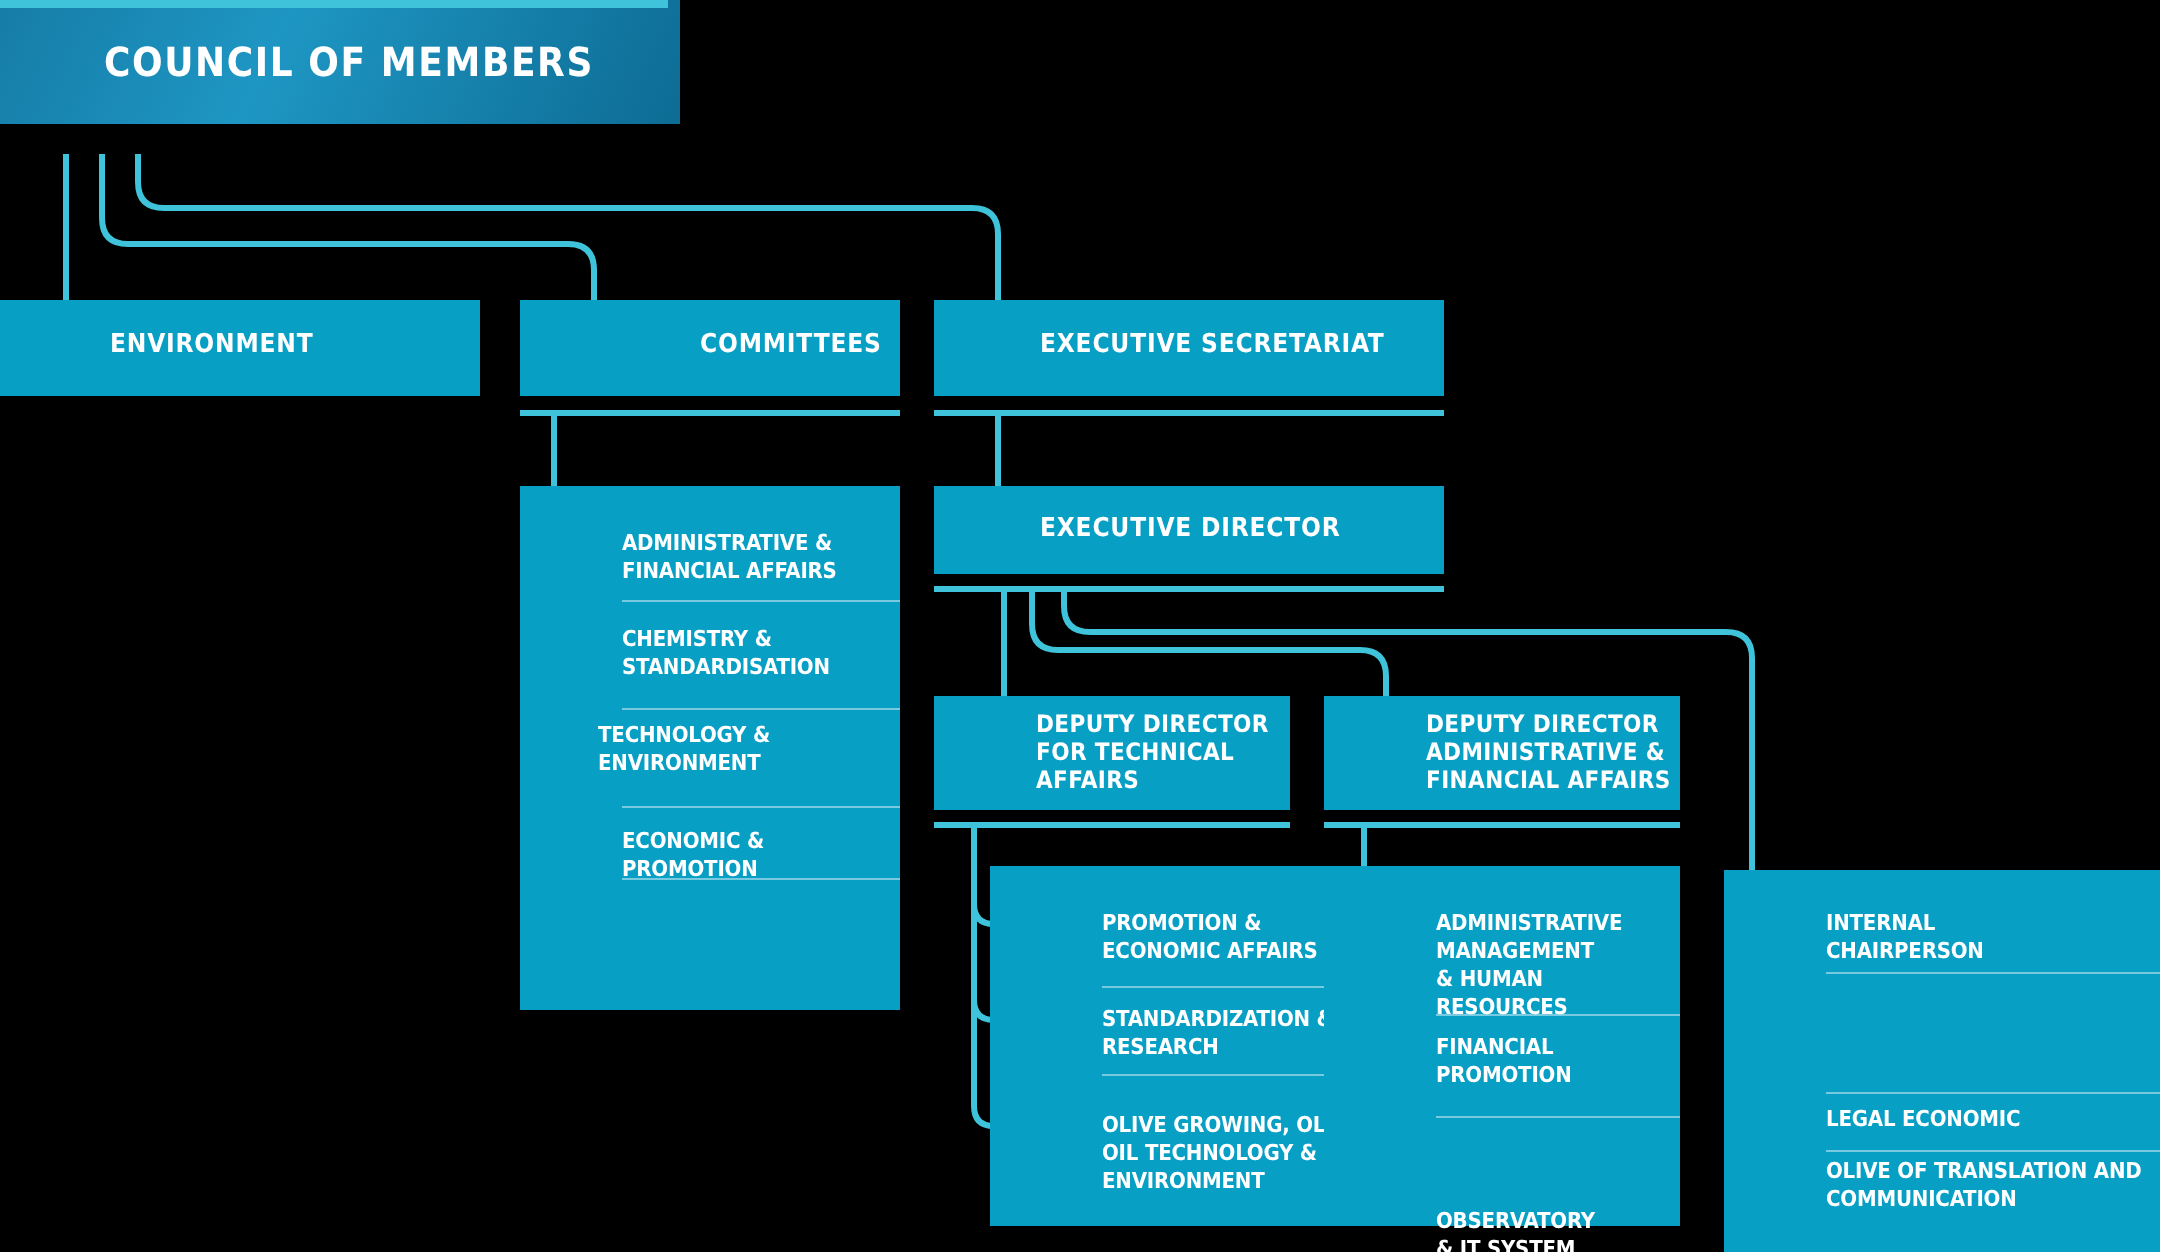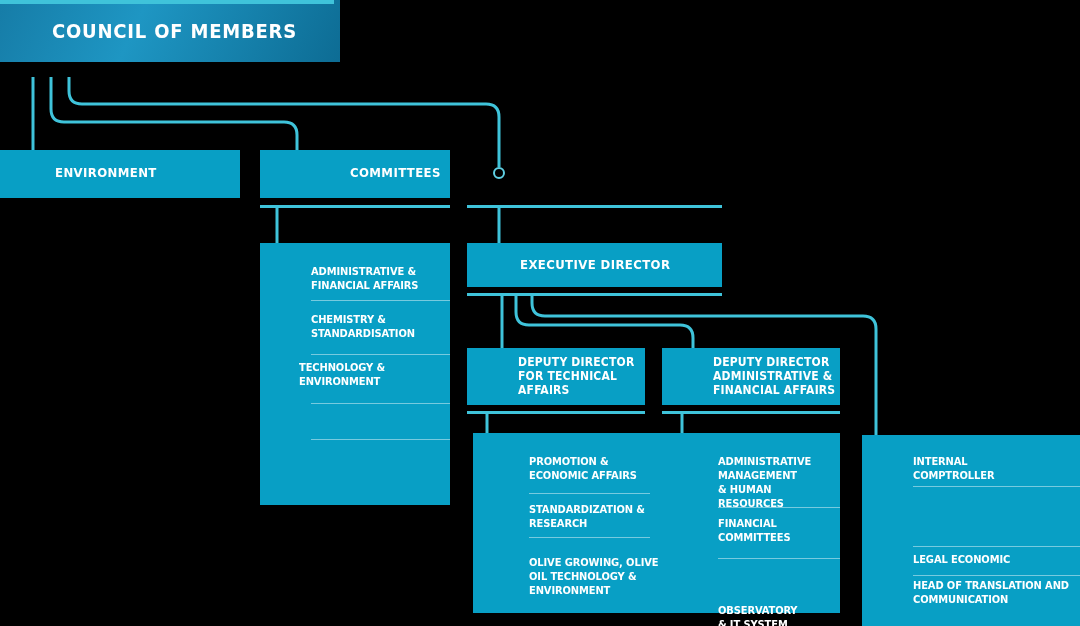--- a/index.html
+++ b/index.html
@@ -84,32 +84,36 @@
 
   <div class="box" style="left:0;top:150px;width:240px;height:48px;">
     <div class="lbl hdr" style="left: 55px; top: 16px; color: rgb(255, 255, 255);">ENVIRONMENT</div>
   </div>
 
   <div class="box" style="left:260px;top:150px;width:190px;height:48px;">
     <div class="lbl hdr" style="left: 58px; top: 16px; color: rgb(255, 255, 255); margin-left: 32px;">COMMITTEES</div>
   </div>
   <div class="ul" style="left:260px;top:205px;width:190px;"></div>
 
+  <div class="box" style="left:467px;top:150px;width:255px;height:48px;">
+    <div class="lbl hdr" style="left: 53px; top: 16px; color: rgb(255, 255, 255);">EXECUTIVE SECRETARIAT</div>
+  </div>
   <div class="ul" style="left:467px;top:205px;width:255px;"></div>
 
   <div class="box" style="left:260px;top:243px;width:190px;height:262px;">
     <div class="lbl item" style="left: 51px; top: 22px; color: rgb(255, 255, 255);">ADMINISTRATIVE &amp;
 FINANCIAL AFFAIRS</div>
     <div class="sep" style="left:51px;top:57px;width:139px;"></div>
     <div class="lbl item" style="left: 51px; top: 70px; color: rgb(255, 255, 255);">CHEMISTRY &amp;
 STANDARDISATION</div>
     <div class="sep" style="left:51px;top:111px;width:139px;"></div>
     <div class="lbl item" style="left: 39px; top: 118px; color: rgb(255, 255, 255);">TECHNOLOGY &amp;
 ENVIRONMENT</div>
     <div class="sep" style="left:51px;top:160px;width:139px;"></div>
+    <div class="lbl item" style="left: 51px; top: 171px; color: rgb(255, 255, 255);">ECONOMIC &amp; PROMOTION</div>
     <div class="sep" style="left:51px;top:196px;width:139px;"></div>
   </div>
 
   <div class="box" style="left:467px;top:243px;width:255px;height:44px;">
     <div class="lbl hdr" style="left: 53px; top: 15px; color: rgb(255, 255, 255);">EXECUTIVE DIRECTOR</div>
   </div>
   <div class="ul" style="left:467px;top:293px;width:255px;"></div>
 
   <div class="box" style="left:467px;top:348px;width:178px;height:57px;">
     <div class="lbl sub" style="left: 51px; top: 7px; color: rgb(255, 255, 255);">DEPUTY DIRECTOR
@@ -118,48 +122,48 @@
   </div>
   <div class="ul" style="left:467px;top:411px;width:178px;"></div>
 
   <div class="box" style="left:662px;top:348px;width:178px;height:57px;">
     <div class="lbl sub" style="left: 51px; top: 7px; color: rgb(255, 255, 255);">DEPUTY DIRECTOR
 ADMINISTRATIVE &amp;
 FINANCIAL AFFAIRS</div>
   </div>
   <div class="ul" style="left:662px;top:411px;width:178px;"></div>
 
-  <div class="box" style="left:473px;top:433px;width:189px;height:180px;">
+  <div class="box" style="left:495px;top:433px;width:189px;height:180px;">
     <div class="lbl item" style="left: 56px; top: 22px; color: rgb(255, 255, 255);">PROMOTION &amp;
 ECONOMIC AFFAIRS</div>
     <div class="sep" style="left:56px;top:60px;width:121px;"></div>
     <div class="lbl item" style="left: 56px; top: 70px; color: rgb(255, 255, 255);">STANDARDIZATION &amp;
 RESEARCH</div>
     <div class="sep" style="left:56px;top:104px;width:121px;"></div>
     <div class="lbl item" style="left: 56px; top: 123px; color: rgb(255, 255, 255);">OLIVE GROWING, OLIVE
 OIL TECHNOLOGY &amp;
 ENVIRONMENT</div>
   </div>
 
   <div class="box" style="left:662px;top:433px;width:178px;height:180px;">
     <div class="lbl item" style="left: 56px; top: 22px; color: rgb(255, 255, 255);">ADMINISTRATIVE
 MANAGEMENT
 &amp; HUMAN RESOURCES</div>
     <div class="sep" style="left:56px;top:74px;width:122px;"></div>
     <div class="lbl item" style="left: 56px; top: 84px; color: rgb(255, 255, 255);">FINANCIAL
-COMMITTEES</div>
+PROMOTION</div>
     <div class="sep" style="left:56px;top:125px;width:122px;"></div>
     <div class="lbl item" style="left: 56px; top: 134px; color: rgb(255, 255, 255); margin-top: 37px;">OBSERVATORY
 &amp; IT SYSTEM</div>
   </div>
 
   <div class="box" style="left:862px;top:435px;width:218px;height:191px;">
     <div class="lbl item" style="left: 51px; top: 20px; color: rgb(255, 255, 255);">INTERNAL
-COMPTROLLER</div>
+CHAIRPERSON</div>
     <div class="sep" style="left:51px;top:51px;width:167px;"></div>
     <div class="sep" style="left:51px;top:111px;width:167px;"></div>
     <div class="lbl item" style="left: 51px; top: 118px; color: rgb(255, 255, 255);">LEGAL ECONOMIC</div>
     <div class="sep" style="left:51px;top:140px;width:167px;"></div>
-    <div class="lbl item" style="left: 51px; top: 144px; color: rgb(255, 255, 255);">HEAD OF TRANSLATION AND
+    <div class="lbl item" style="left: 51px; top: 144px; color: rgb(255, 255, 255);">OLIVE OF TRANSLATION AND
 COMMUNICATION</div>
   </div>
 
 </div>
 
 </body></html>

